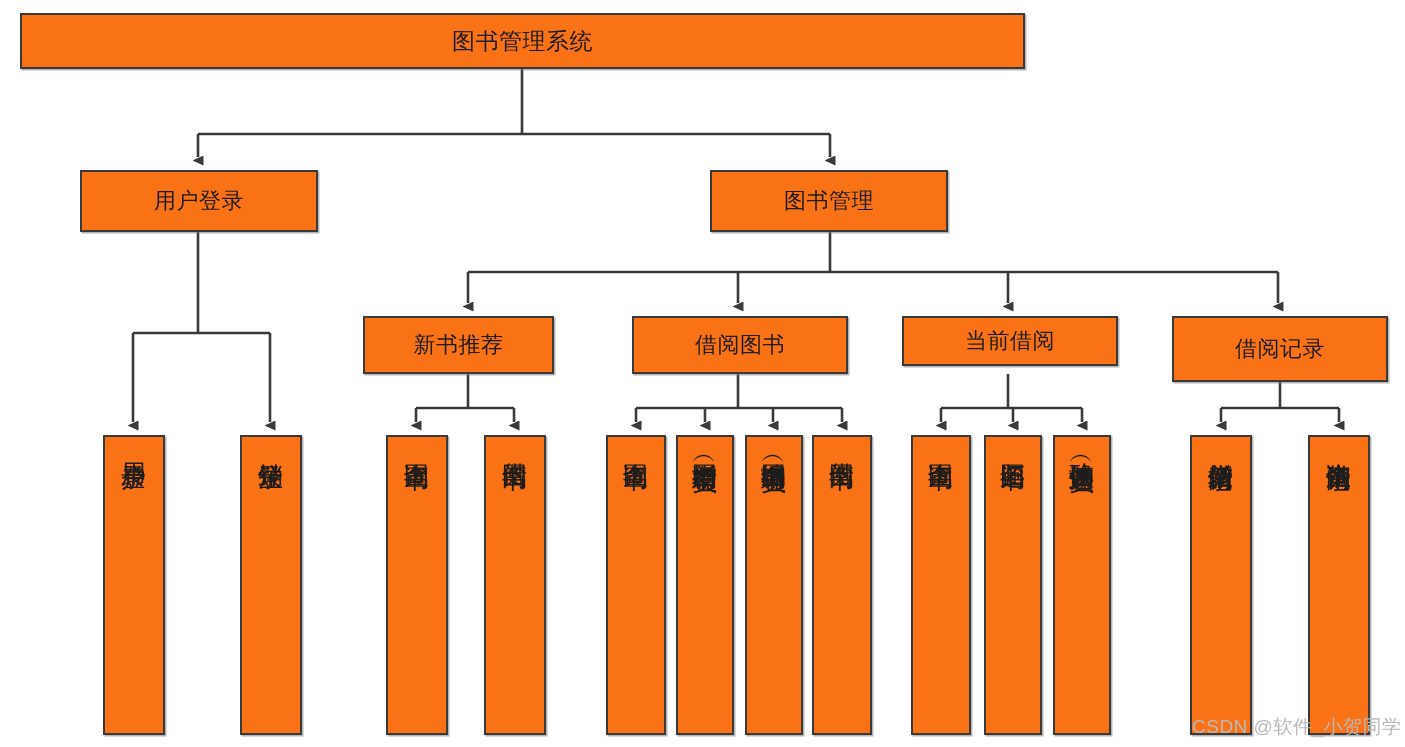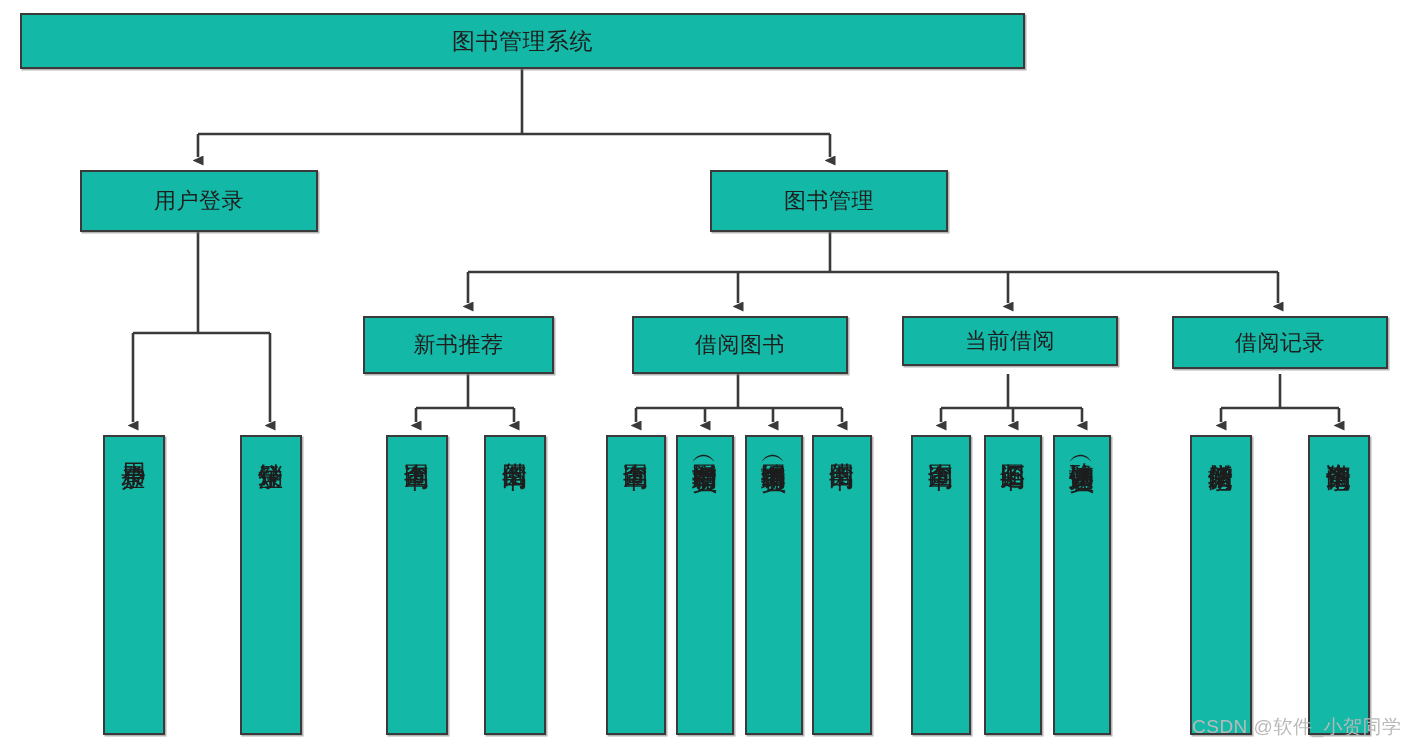--- a/index.html
+++ b/index.html
@@ -21,21 +21,21 @@
     position: absolute;
     left: 0;
     top: 0;
     width: 1405px;
     height: 747px;
   }
   .node {
     position: absolute;
     box-sizing: border-box;
     border: 2px solid #3a3a3a;
-    background: #14b8a6;
+    background: #f97316;
     display: flex;
     align-items: center;
     justify-content: center;
     color: #1d1d1d;
     box-shadow: 1.5px 1.5px 0 rgba(120,120,120,0.55);
   }
   .node-label {
     display: block;
     text-align: center;
     line-height: 1.08;
@@ -141,21 +141,21 @@
   </div>
 
   <div class="node h" style="left: 632px; top: 316px; width: 216px; height: 58px;">
     <span class="node-label">借阅图书</span>
   </div>
 
   <div class="node h" style="left: 902px; top: 316px; width: 216px; height: 50px;">
     <span class="node-label">当前借阅</span>
   </div>
 
-  <div class="node h" style="left: 1172px; top: 316px; width: 216px; height: 53px;">
+  <div class="node h" style="left: 1172px; top: 316px; width: 216px; height: 66px;">
     <span class="node-label">借阅记录</span>
   </div>
 
   <div class="node v" style="left: 103px; top: 435px; width: 62px; height: 300px;">
     <span class="node-label">用户登录</span>
   </div>
 
   <div class="node v" style="left: 240px; top: 435px; width: 62px; height: 300px;">
     <span class="node-label">注销登录</span>
   </div>

